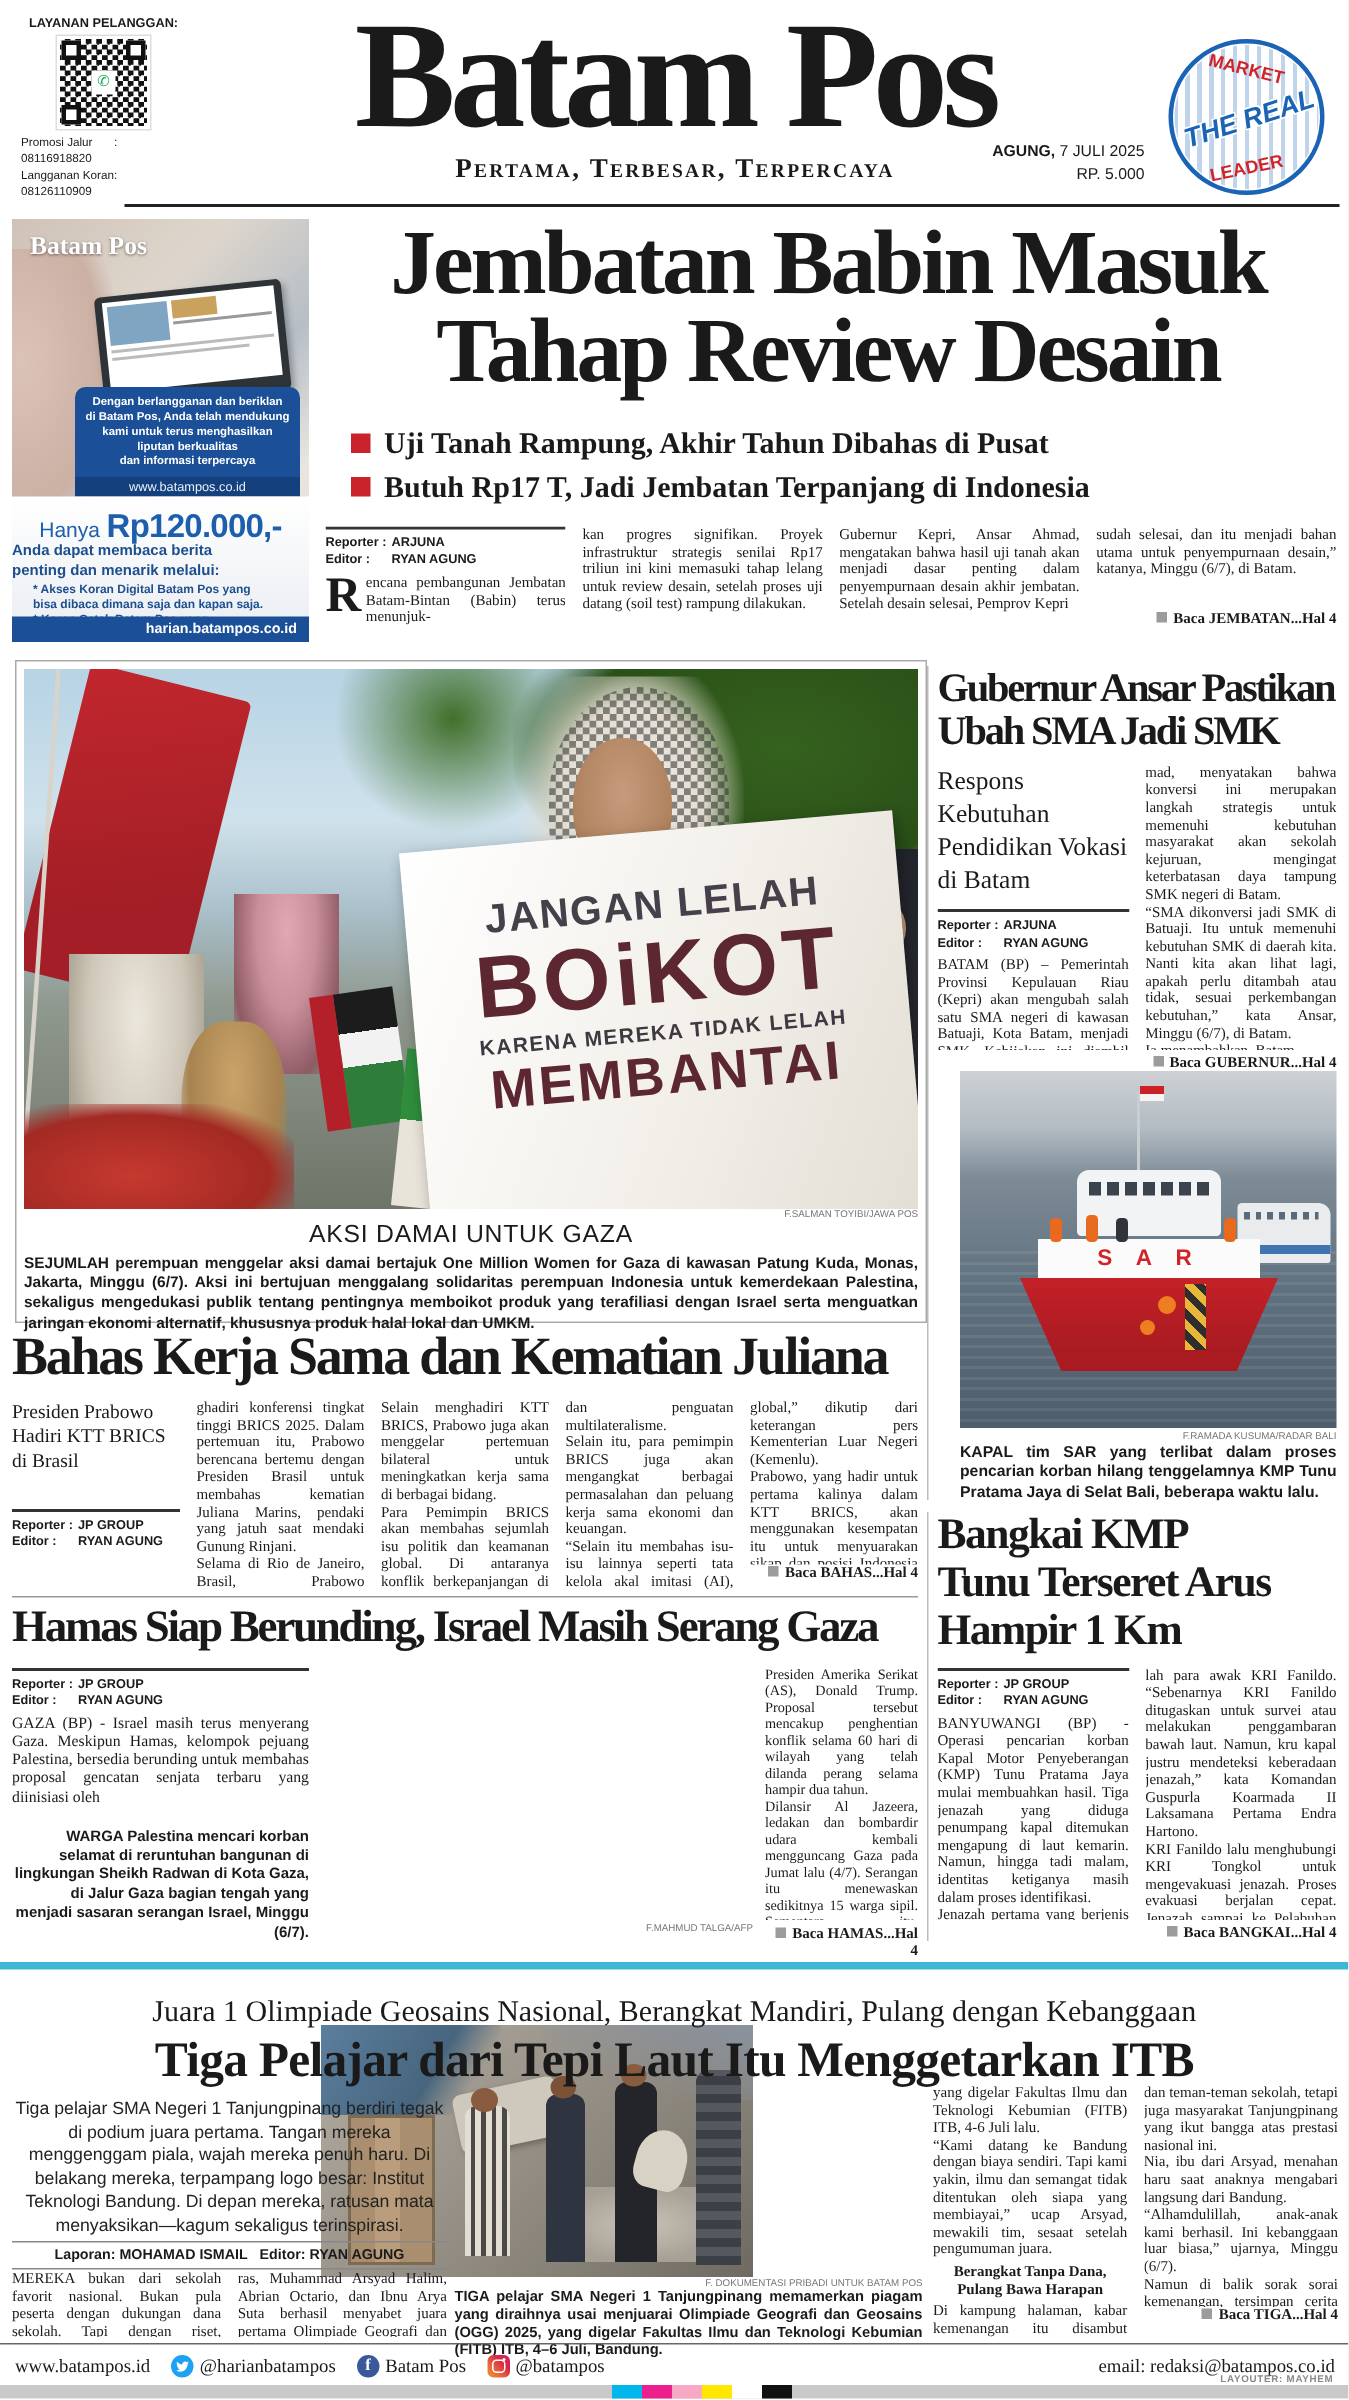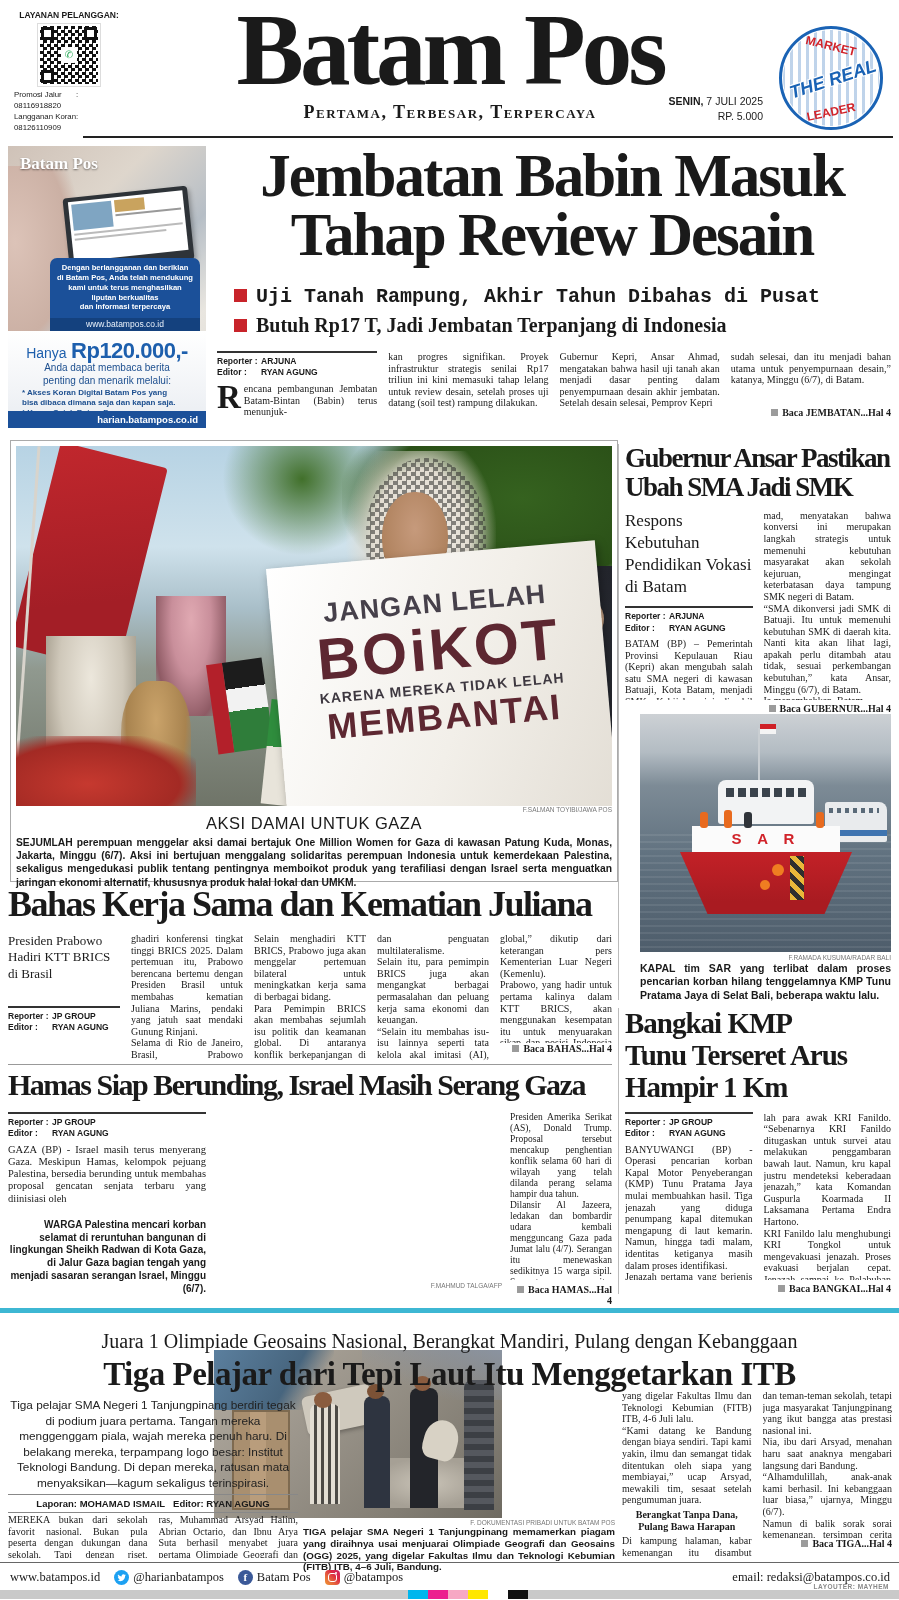--- a/index.html
+++ b/index.html
@@ -38,21 +38,21 @@
     <div class="sans" style="font-size:7.8px; text-align:left; line-height:1.4;">
       <div><span style="display:inline-block; width:62px;">Promosi Jalur</span><span>: 08116918820</span></div>
       <div><span style="display:inline-block; width:62px;">Langganan Koran</span><span>: 08126110909</span></div>
     </div>
   </div>
 
   <div class="abs" style="left:135px; top:4px; width:630px; text-align:center; font-size:101px; font-weight:bold; letter-spacing:-4px; line-height:0.92; font-family:'Liberation Serif',serif;">Batam Pos</div>
   <div class="abs" style="left:250px; top:102px; width:400px; text-align:center; font-size:18px; font-weight:bold; font-variant:small-caps; letter-spacing:1.5px;">Pertama, Terbesar, Terpercaya</div>
 
   <div class="abs sans" style="right:136px; top:94px; width:170px; text-align:right; font-size:10.5px; line-height:1.45;">
-    <div><b>SENIN,</b><span> 7 JULI 2025</span></div>
+    <div><b>AGUNG,</b><span> 7 JULI 2025</span></div>
     <div>RP. 5.000</div>
   </div>
 
   <div class="abs" style="right:16px; top:26px; width:104px; height:104px; border-radius:50%; border:3px solid #1a63b5; background:repeating-linear-gradient(90deg, rgba(26,99,181,0.28) 0 3px, #fff 3px 8px); overflow:hidden; box-shadow:0 0 0 1px #fff inset;">
     <div class="abs sans" style="left:0; top:10px; width:100%; text-align:center; font-size:12px; font-weight:bold; color:#d1232a; transform:rotate(14deg);">MARKET</div>
     <div class="abs sans" style="left:-4px; top:40px; width:110px; text-align:center; font-size:18px; font-style:italic; font-weight:bold; color:#1a63b5; transform:rotate(-18deg); text-shadow:-1px -1px 0 #fff,1px -1px 0 #fff,-1px 1px 0 #fff,1px 1px 0 #fff;">THE REAL</div>
     <div class="abs sans" style="left:0; bottom:8px; width:100%; text-align:center; font-size:12px; font-weight:bold; color:#d1232a; transform:rotate(-12deg);">LEADER</div>
   </div>
 
   <div class="abs" style="left:83px; top:136px; width:810px; height:2px; background:#222;"></div>
@@ -74,34 +74,34 @@
 di Batam Pos, Anda telah mendukung
 kami untuk terus menghasilkan
 liputan berkualitas
 dan informasi terpercaya</div>
     <div class="abs sans" style="left:42px; top:172px; width:150px; height:13px; background:#14417e; color:#e8f0fa; font-size:8.5px; text-align:center; line-height:13px;">www.batampos.co.id</div>
     <div class="abs" style="left:0; top:185px; width:198px; height:97px; background:linear-gradient(180deg,#ffffff 0%,#f2f4f7 60%,#e8ecf1 100%);"></div>
     <div class="abs sans" style="left:0; top:192px; width:198px; text-align:center; color:#1d5fad;">
       <span style="font-size:14px;">Hanya</span>
       <span style="font-size:22px; font-weight:bold; letter-spacing:-0.5px;">Rp120.000,-</span>
     </div>
-    <div class="abs sans pre" style="left:0; top:216px; width:198px; text-align:center; font-size:10px; font-weight:normal; color:#1d4f8f; line-height:1.25;">Anda dapat membaca berita
+    <div class="abs sans pre" style="left:0; top:216px; width:198px; font-size:10px; font-weight:bold; color:#1d4f8f; line-height:1.25;">Anda dapat membaca berita
 penting dan menarik melalui:</div>
     <div class="abs sans pre" style="left:14px; top:242px; width:180px; font-size:8px; font-weight:bold; color:#1d4f8f; line-height:1.25;">* Akses Koran Digital Batam Pos yang
 bisa dibaca dimana saja dan kapan saja.</div>
     <div class="abs sans pre" style="left:14px; top:262px; width:180px; font-size:8px; font-weight:bold; color:#1d4f8f; line-height:1.25;">* Koran Cetak Batam Pos yang
 diantar langsung ke alamat Anda.</div>
     <div class="abs sans" style="left:0; bottom:0; width:198px; height:17px; background:#1b5099; color:#fff; font-size:9.5px; font-weight:bold; text-align:right; padding-right:8px; line-height:17px;">harian.batampos.co.id</div>
   </div>
 
   <div class="abs headline pre" style="left:213px; top:146px; width:678px; text-align:center; font-size:61px; letter-spacing:-2px; line-height:0.97;">Jembatan Babin Masuk
 Tahap Review Desain</div>
 
   <div class="abs" style="left:234px; top:285px; width:650px;">
-    <div style="margin-bottom:6px; font-size:20px; font-weight:bold;font-family:Liberation Mono, monospace;"><span style="display:inline-block; width:13px; height:13px; background:#c8232a; margin-right:9px;"></span><span>Uji Tanah Rampung, Akhir Tahun Dibahas di Pusat</span></div>
+    <div style="margin-bottom:6px; font-size:20px; font-weight:bold;"><span style="display:inline-block; width:13px; height:13px; background:#c8232a; margin-right:9px;"></span><span>Uji Tanah Rampung, Akhir Tahun Dibahas di Pusat</span></div>
     <div style="font-size:20px; font-weight:bold;"><span style="display:inline-block; width:13px; height:13px; background:#c8232a; margin-right:9px;"></span><span>Butuh Rp17 T, Jadi Jembatan Terpanjang di Indonesia</span></div>
   </div>
 
   <div class="abs" style="left:217px; top:351px; width:674px; height:84px; display:flex; gap:11px;">
     <div class="col" style="flex:1;">
       <div class="rep">
         <div><span class="lbl">Reporter :</span><span>ARJUNA</span></div>
         <div><span class="lbl">Editor :</span><span>RYAN AGUNG</span></div>
       </div>
       <div class="bodytext"><span class="dropcap">R</span><span>encana pembangunan Jembatan Batam-Bintan (Babin) terus menunjuk-</span></div>

